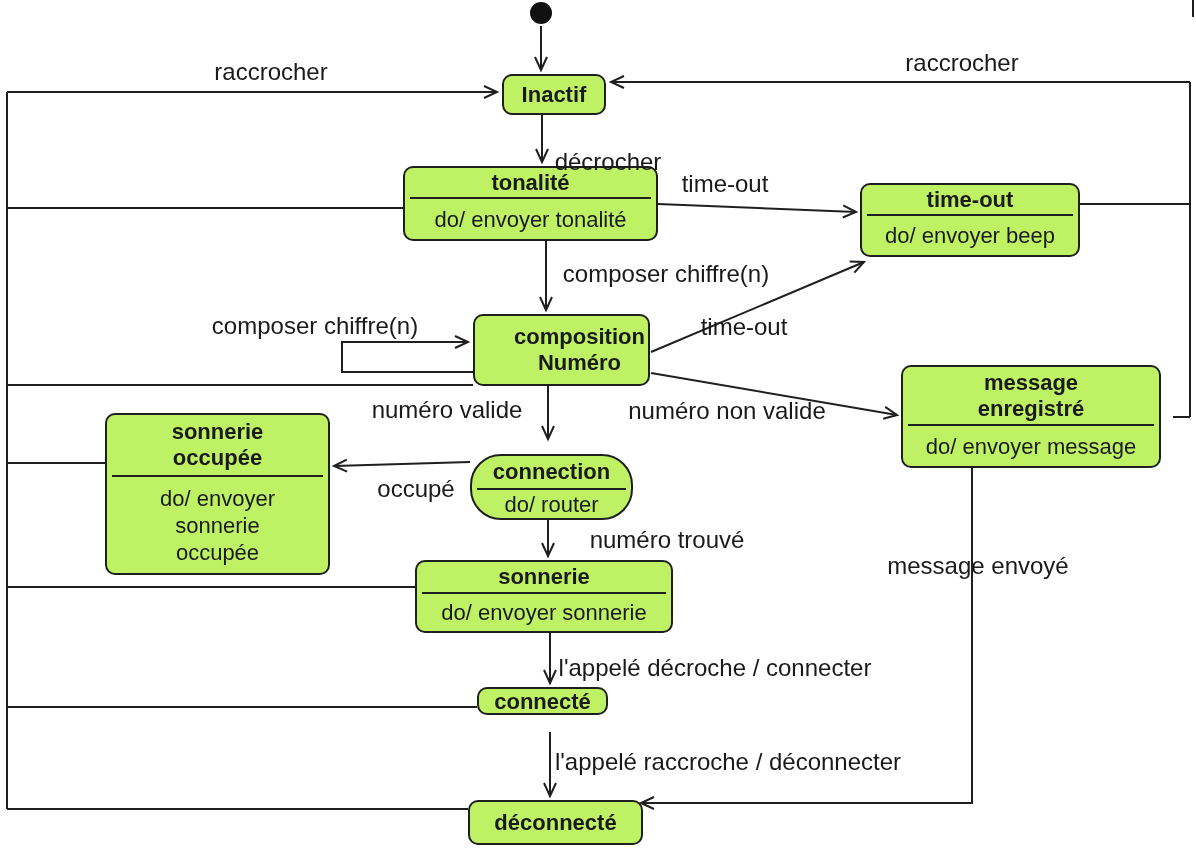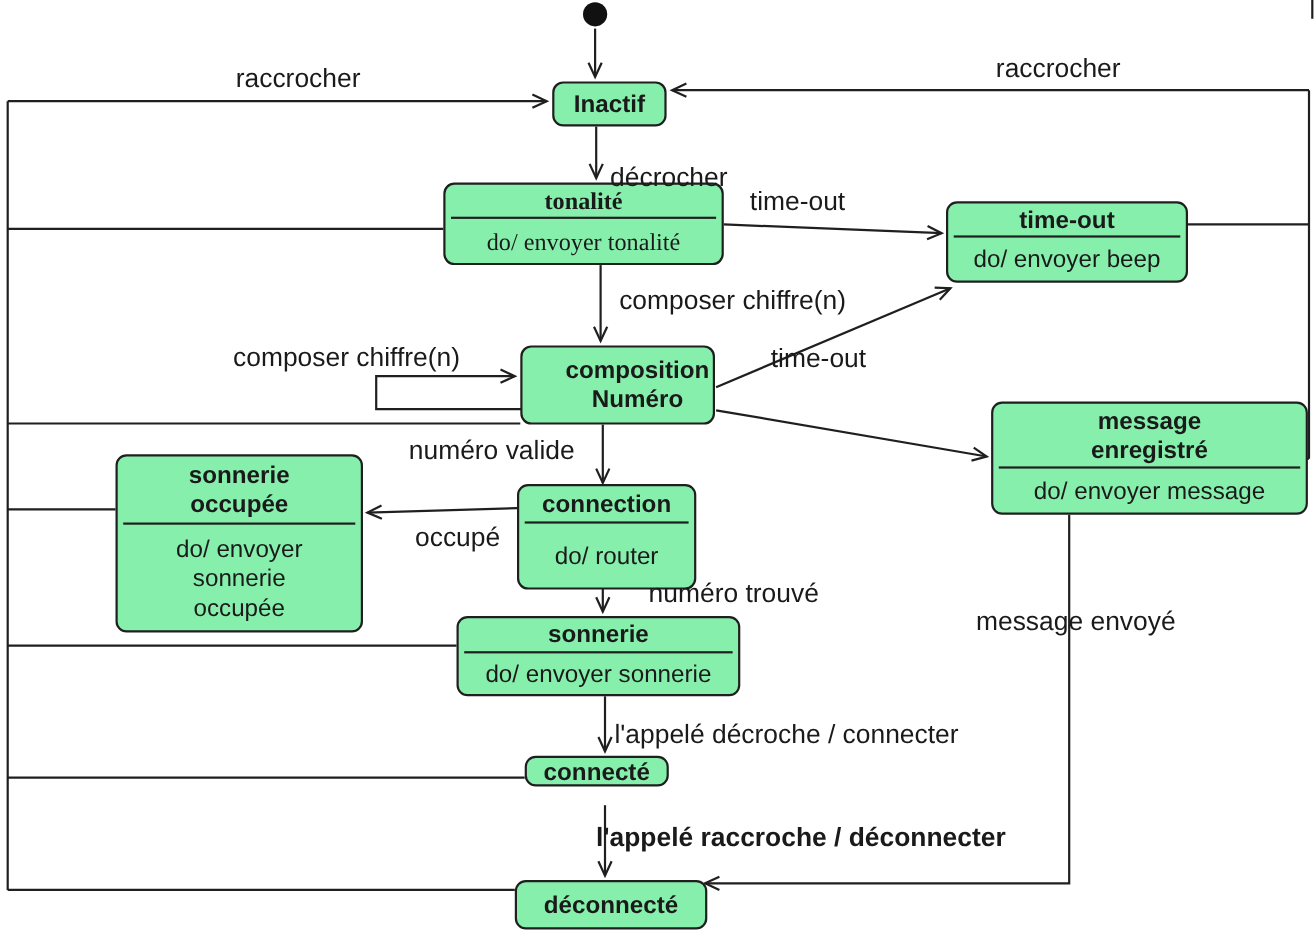--- a/index.html
+++ b/index.html
@@ -3,21 +3,21 @@
 <meta charset="utf-8">
 <style>
   html,body{margin:0;padding:0;background:#ffffff;}
   .canvas{
     position:relative;width:1196px;height:851px;background:#ffffff;
     font-family:"Liberation Sans",sans-serif;color:#1a1a1a;overflow:hidden;
   }
   .edges{position:absolute;left:0;top:0;width:1196px;height:851px;}
   .edges path, .edges line{stroke:#1f1f1f;stroke-width:2;fill:none;}
   .state{
-    position:absolute;box-sizing:border-box;background:#86efac;
+    position:absolute;box-sizing:border-box;background:#bef264;
     border:2.5px solid #1f1f1f;border-radius:10px;
     display:flex;flex-direction:column;z-index:2;
   }
   .state .title{
     font-weight:bold;font-size:22px;line-height:26px;text-align:center;
     white-space:pre-line;display:flex;align-items:center;justify-content:center;
     margin:0 5px;
   }
   .state .title.divided{border-bottom:2px solid #1f1f1f;}
   .state .body{
@@ -86,50 +86,50 @@
       <path d="M1080,204 L1190,204"></path>
       <path d="M1173,417 L1190,417"></path>
       <path d="M1193,0 L1193,17"></path>
     </g>
   </svg>
 
   <div class="state simple" style="left:502px;top:74px;width:104px;height:41px;">
     <div class="title">Inactif</div>
   </div>
 
-  <div class="state" style="left:403px;top:166px;width:255px;height:75px;font-family:Liberation Serif, serif;">
+  <div class="state" style="left:403px;top:166px;width:255px;height:75px;">
     <div class="title divided" style="height:29px;">tonalité</div>
     <div class="body">do/ envoyer tonalité</div>
   </div>
 
   <div class="state" style="left:860px;top:183px;width:220px;height:74px;">
     <div class="title divided" style="height:29px;">time-out</div>
     <div class="body">do/ envoyer beep</div>
   </div>
 
   <div class="state simple" style="left:473px;top:314px;width:177px;height:72px;padding-left:36px;">
     <div class="title">composition
 Numéro</div>
   </div>
 
-  <div class="state" style="left:901px;top:365px;width:288px;height:103px;">
+  <div class="state" style="left:901px;top:365px;width:260px;height:103px;">
     <div class="title divided" style="height:57px;">message
 enregistré</div>
     <div class="body">do/ envoyer message</div>
   </div>
 
   <div class="state" style="left:105px;top:413px;width:225px;height:162px;">
     <div class="title divided" style="height:60px;">sonnerie
 occupée</div>
     <div class="body">do/ envoyer
 sonnerie
 occupée</div>
   </div>
 
-  <div class="state" style="left:470px;top:440px;width:163px;height:96px;">
+  <div class="state" style="left:470px;top:454px;width:163px;height:66px;border-radius:31px;">
     <div class="title divided" style="height:32px;">connection</div>
     <div class="body">do/ router</div>
   </div>
 
   <div class="state" style="left:415px;top:560px;width:258px;height:73px;">
     <div class="title divided" style="height:30px;">sonnerie</div>
     <div class="body">do/ envoyer sonnerie</div>
   </div>
 
   <div class="state simple" style="left:477px;top:687px;width:131px;height:28px;">
@@ -141,19 +141,20 @@
   </div>
 
   <div class="edge-label" style="left:271px;top:72px;">raccrocher</div>
   <div class="edge-label" style="left:962px;top:63px;">raccrocher</div>
   <div class="edge-label" style="left:608px;top:162px;">décrocher</div>
   <div class="edge-label" style="left:725px;top:184px;">time-out</div>
   <div class="edge-label" style="left:666px;top:274px;">composer chiffre(n)</div>
   <div class="edge-label" style="left:315px;top:326px;">composer chiffre(n)</div>
   <div class="edge-label" style="left:744px;top:327px;">time-out</div>
   <div class="edge-label" style="left:447px;top:410px;">numéro valide</div>
+  <div class="edge-label" style="left:727px;top:411px;">numéro non valide</div>
   <div class="edge-label" style="left:416px;top:489px;">occupé</div>
   <div class="edge-label" style="left:667px;top:540px;">numéro trouvé</div>
   <div class="edge-label" style="left:978px;top:566px;">message envoyé</div>
   <div class="edge-label" style="left:715px;top:668px;">l'appelé décroche / connecter</div>
-  <div class="edge-label" style="left:728px;top:762px;font-weight:bold;">l'appelé raccroche / déconnecter</div>
+  <div class="edge-label" style="left:728px;top:762px;">l'appelé raccroche / déconnecter</div>
 
 </div>
 
 </body></html>

